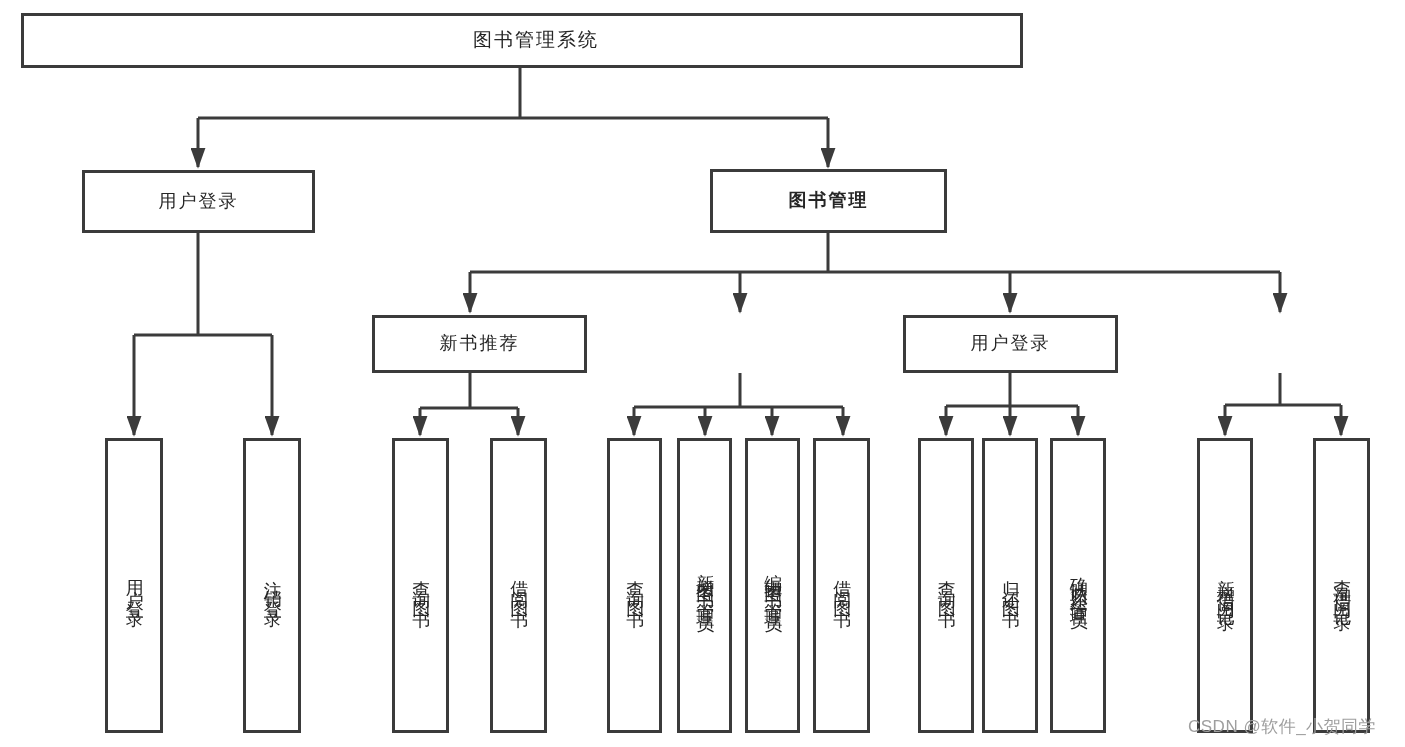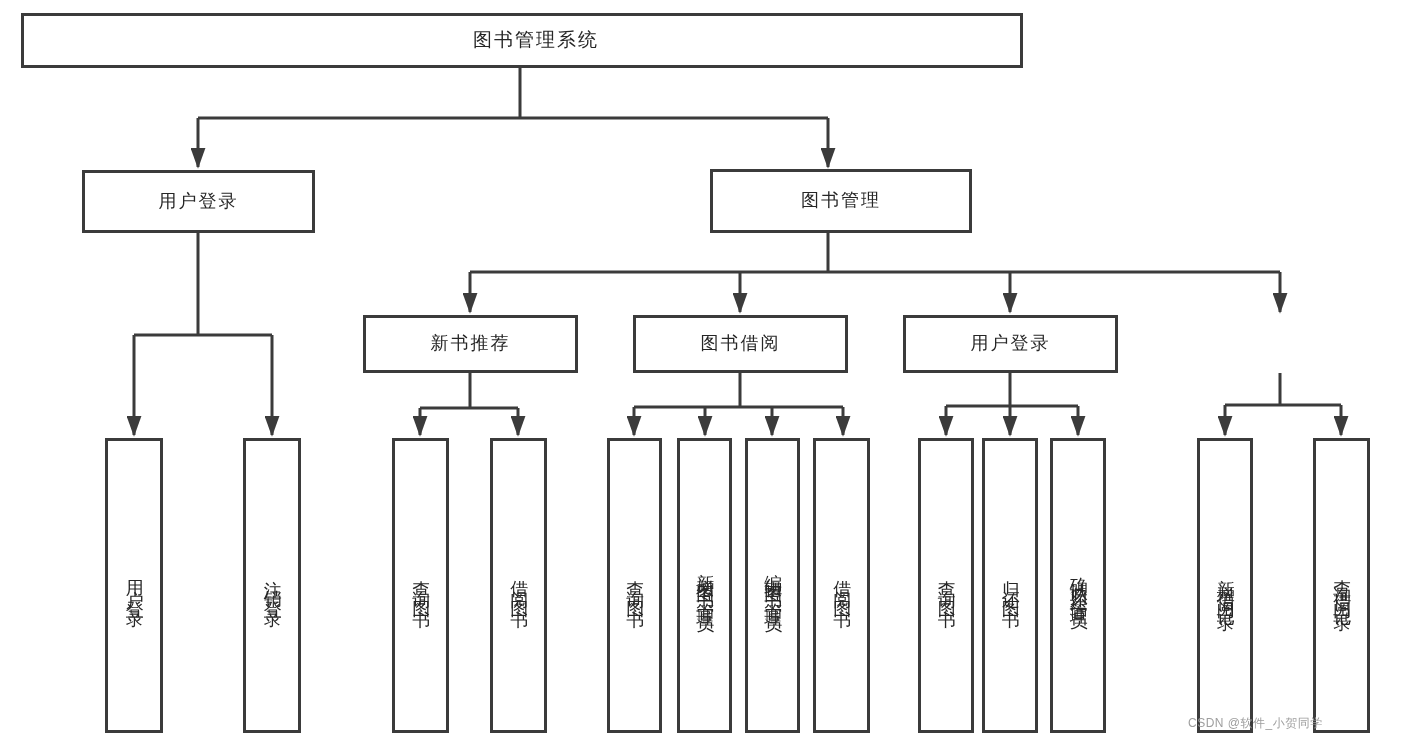--- a/index.html
+++ b/index.html
@@ -13,23 +13,23 @@
   svg.wires { position:absolute; left:0; top:0; z-index:0; }
   .node {
     position:absolute; box-sizing:border-box; z-index:1;
     border:3px solid var(--line); background:var(--bg);
     display:flex; align-items:center; justify-content:center;
     color:var(--text); font-size:18px; letter-spacing:2px;
     text-align:center; line-height:1.2;
   }
   .n-root  { left:21px;  top:13px;  width:1002px; height:55px; font-size:19px;padding-left:28px; }
   .n-login { left:82px;  top:170px; width:233px;  height:63px; }
-  .n-mgmt  { left:710px; top:169px; width:262px;  height:64px; }
+  .n-mgmt  { left:710px; top:169px; width:237px;  height:64px;font-weight:bold; }
   .row3    { top:315px; height:58px; width:215px; }
-  .n-newbk { left:363px; }
+  .n-newbk { left:372px; }
   .n-bkbor { left:633px; }
   .n-curbo { left:903px; }
   .n-borre { left:1173px; }
   .leaf {
     top:438px; height:295px;
     writing-mode:vertical-rl; text-orientation:mixed;
     letter-spacing:10px; font-size:18px; padding:2px 0;
   }
   .l-a1 { left:105px;  width:58px; }
   .l-a2 { left:243px;  width:58px; }
@@ -39,21 +39,21 @@
   .l-c2 { left:677px;  width:55px; letter-spacing:6px; }
   .l-c3 { left:745px;  width:55px; letter-spacing:6px; }
   .l-c4 { left:813px;  width:57px; }
   .l-d1 { left:918px;  width:56px; }
   .l-d2 { left:982px;  width:56px; }
   .l-d3 { left:1050px; width:56px; letter-spacing:5px; }
   .l-e1 { left:1197px; width:56px; letter-spacing:7px; }
   .l-e2 { left:1313px; width:57px; letter-spacing:7px; }
   .watermark {
     position:absolute; left:1188px; top:715px; z-index:2;
-    color:var(--wm); font-size:12px; white-space:nowrap; letter-spacing:0.5px;
+    color:var(--wm); font-size:17px; white-space:nowrap; letter-spacing:0.5px;
   }
 </style>
 </head>
 <body>
 
 <div class="stage">
 
   <svg class="wires" width="1405" height="747" viewBox="0 0 1405 747">
     <defs>
       <marker id="ah" viewBox="0 0 7 5" refX="6.4" refY="2.5" markerWidth="7" markerHeight="5" orient="auto">
@@ -96,21 +96,20 @@
       <line x1="1341" y1="405" x2="1341" y2="435" marker-end="url(#ah)"></line>
     </g>
   </svg>
 
   <div class="node n-root">图书管理系统</div>
 
   <div class="node n-login">用户登录</div>
   <div class="node n-mgmt">图书管理</div>
 
   <div class="node row3 n-newbk">新书推荐</div>
-  <div class="node row3 n-bkbor">图书借阅</div>
   <div class="node row3 n-curbo">用户登录</div>
 
   <div class="node leaf l-a1">用户登录</div>
   <div class="node leaf l-a2">注销登录</div>
 
   <div class="node leaf l-b1">查询图书</div>
   <div class="node leaf l-b2">借阅图书</div>
 
   <div class="node leaf l-c1">查询图书</div>
   <div class="node leaf l-c2">新增图书（管理员）</div>

